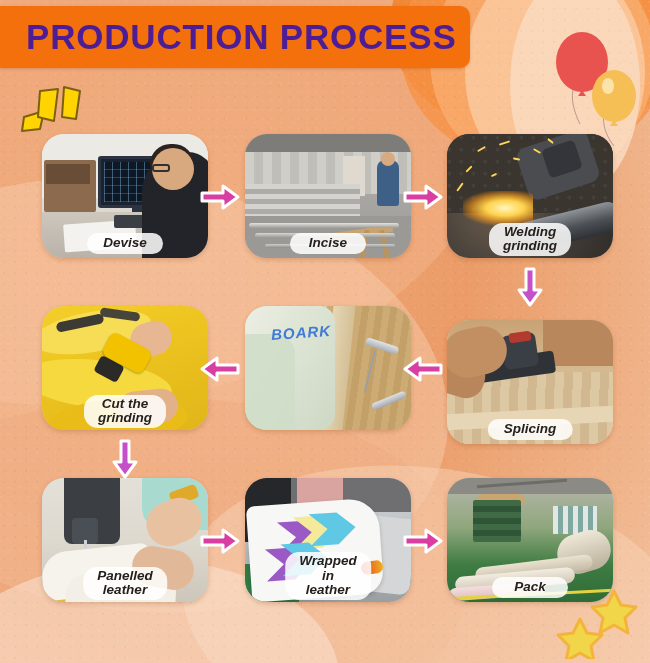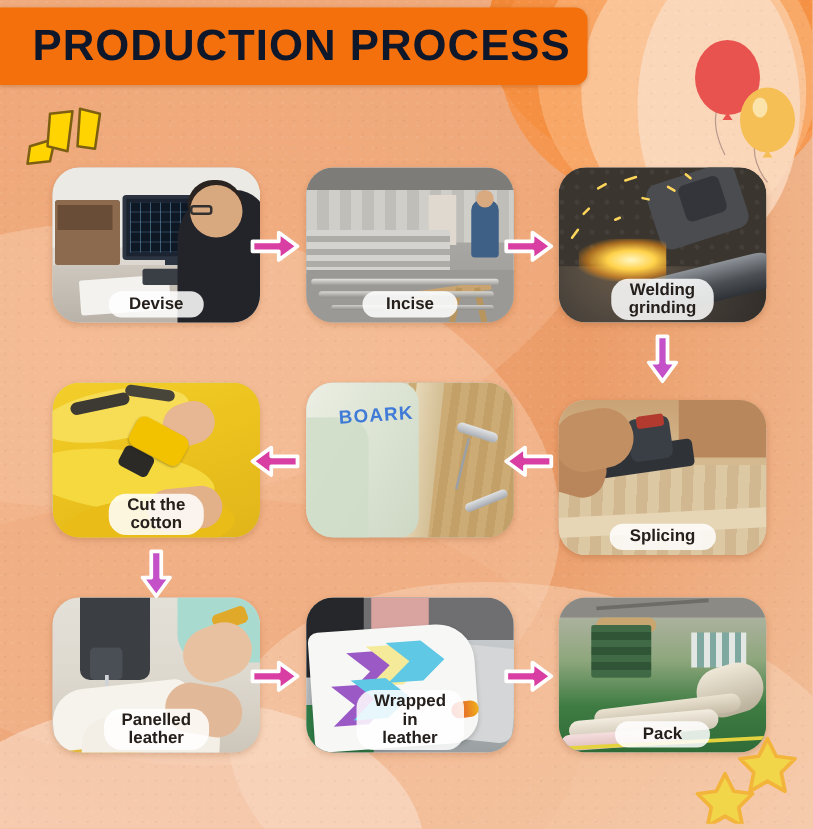--- a/index.html
+++ b/index.html
@@ -64,21 +64,21 @@
     width: 470px; height: 62px;
     background: #f4700d;
     border-radius: 0 10px 10px 0;
     display: flex;
     align-items: center;
     padding-left: 26px;
     z-index: 6;
     box-shadow: 0 1px 3px rgba(140,60,0,.25);
   }
   .title-text {
-    color: #0f172a;
+    color: #4c1d95;
     font-size: 35px;
     font-weight: bold;
     letter-spacing: .8px;
     white-space: nowrap;
     font-family: "Liberation Sans", sans-serif;
     text-align: center;
   }
 
   
   .burst { position: absolute; left: 14px; top: 83px; width: 76px; height: 52px; z-index: 5; }
@@ -87,20 +87,21 @@
   .balloons { position: absolute; right: 0; top: 28px; width: 110px; height: 130px; z-index: 5; }
 
   
   .stars { position: absolute; right: 4px; bottom: 4px; width: 92px; height: 80px; z-index: 5; }
 
   
   .grid {
     position: absolute;
     inset: 0;
     z-index: 4;
+    font-style: italic;
   }
 
   .card {
     position: absolute;
     width: 166px;
     height: 124px;
     border-radius: 22px;
     overflow: hidden;
     box-shadow: 0 2px 5px rgba(120,55,10,.22);
     background: #cfcfcf;
@@ -392,21 +393,21 @@
           <div class="ct-fold2"></div>
           <div class="ct-fold3"></div>
         <div class="ct-dark1"></div>
           <div class="ct-dark2"></div>
         <div class="ct-hand1"></div>
         <div class="ct-toolblk"></div>
           <div class="ct-tool"></div>
         <div class="ct-hand2"></div>
       </div>
       <div class="label two-line">Cut the
-cotton</div>
+grinding</div>
     </div>
 
     <div class="card r2c2">
       <div class="photo ph ph-cotton">
         <div class="cn-ply"></div>
           <div class="cn-edge"></div>
         <div class="cn-foam"></div>
           <div class="cn-foam2"></div>
         <div class="cn-logo">BOARK</div>
         <div class="cn-wire"></div>

